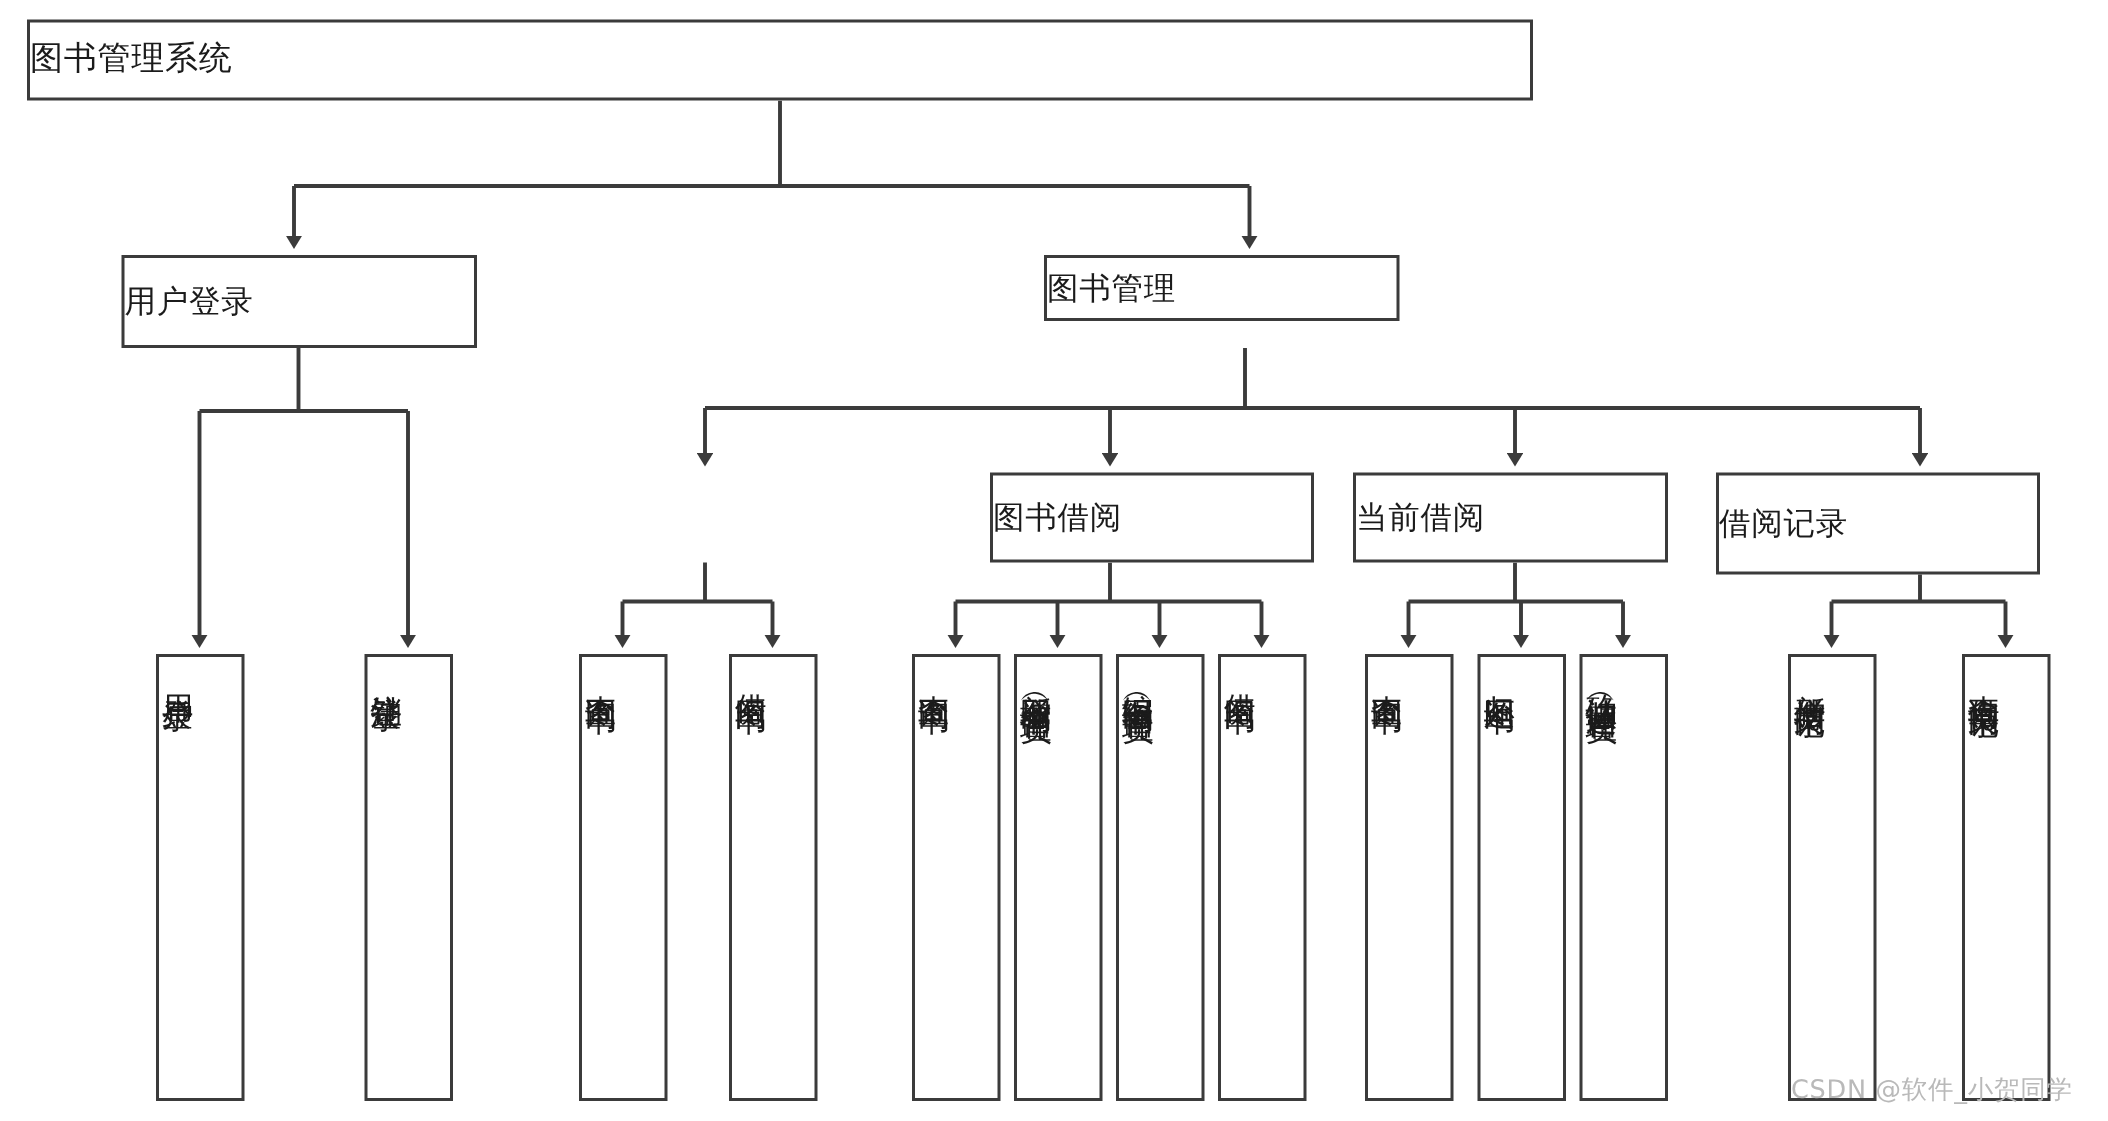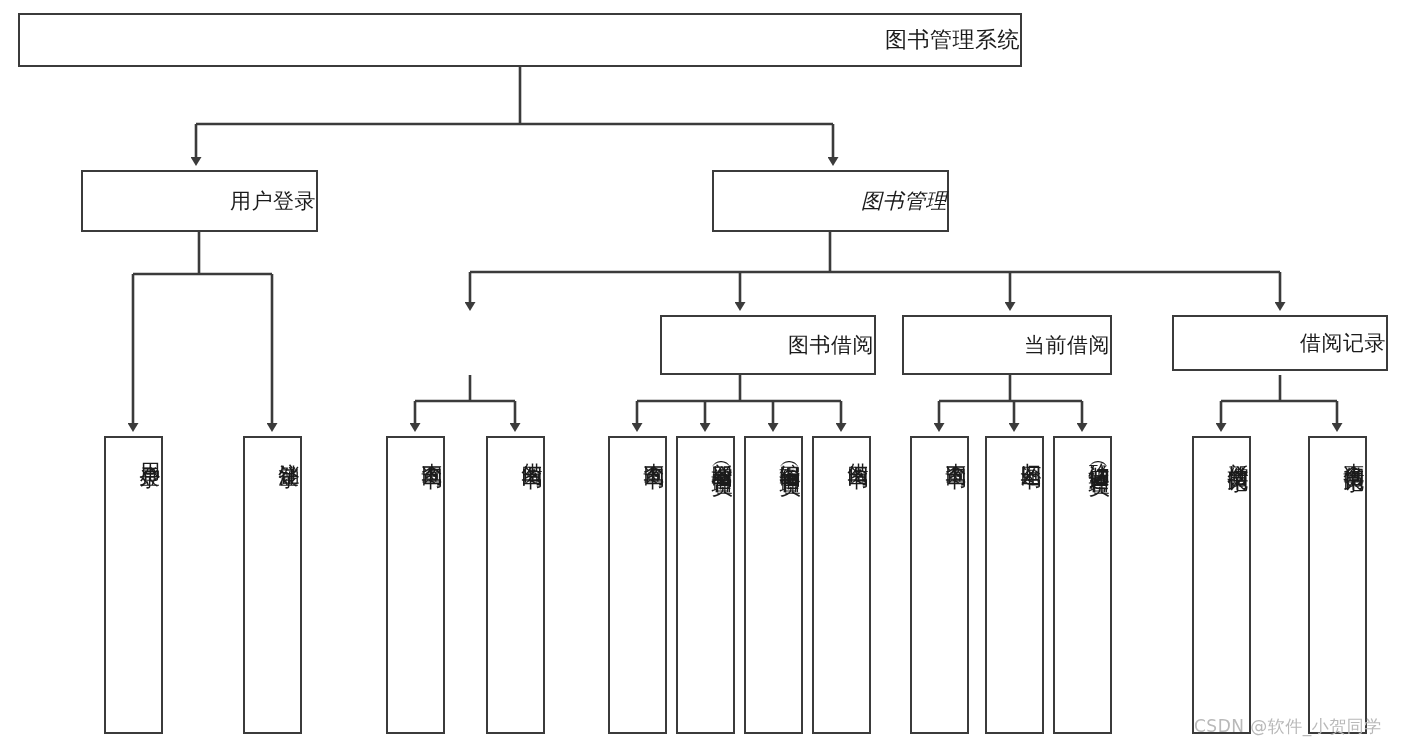--- a/index.html
+++ b/index.html
@@ -25,21 +25,21 @@
     height: 747px;
     pointer-events: none;
   }
   .node {
     position: absolute;
     box-sizing: border-box;
     background: #ffffff;
     border: 2.5px solid #3b3b3b;
     display: flex;
     align-items: center;
-    justify-content: flex-end;
+    justify-content: flex-start;
     color: #1b1b1b;
   }
   .node .label {
     display: block;
     text-align: center;
     line-height: 1.0;
   }
   
   .node.horiz .label {
     writing-mode: horizontal-tb;
@@ -125,31 +125,31 @@
     </g>
   </svg>
 
   <div class="node horiz root" style="left:18px; top:13px; width:1004px; height:54px;">
     <span class="label">图书管理系统</span>
   </div>
 
   <div class="node horiz" style="left:81px; top:170px; width:237px; height:62px;">
     <span class="label">用户登录</span>
   </div>
-  <div class="node horiz" style="left:712px; top:170px; width:237px; height:62px;font-style:italic;">
+  <div class="node horiz" style="left:696px; top:170px; width:237px; height:44px;">
     <span class="label">图书管理</span>
   </div>
 
   <div class="node horiz" style="left:660px; top:315px; width:216px; height:60px;">
     <span class="label">图书借阅</span>
   </div>
   <div class="node horiz" style="left:902px; top:315px; width:210px; height:60px;">
     <span class="label">当前借阅</span>
   </div>
-  <div class="node horiz" style="left:1172px; top:315px; width:216px; height:56px;">
+  <div class="node horiz" style="left:1144px; top:315px; width:216px; height:68px;">
     <span class="label">借阅记录</span>
   </div>
 
   <div class="node vert" style="left:104px; top:436px; width:59px; height:298px;">
     <span class="label">用户登录</span>
   </div>
   <div class="node vert" style="left:243px; top:436px; width:59px; height:298px;">
     <span class="label">注销登录</span>
   </div>
 

